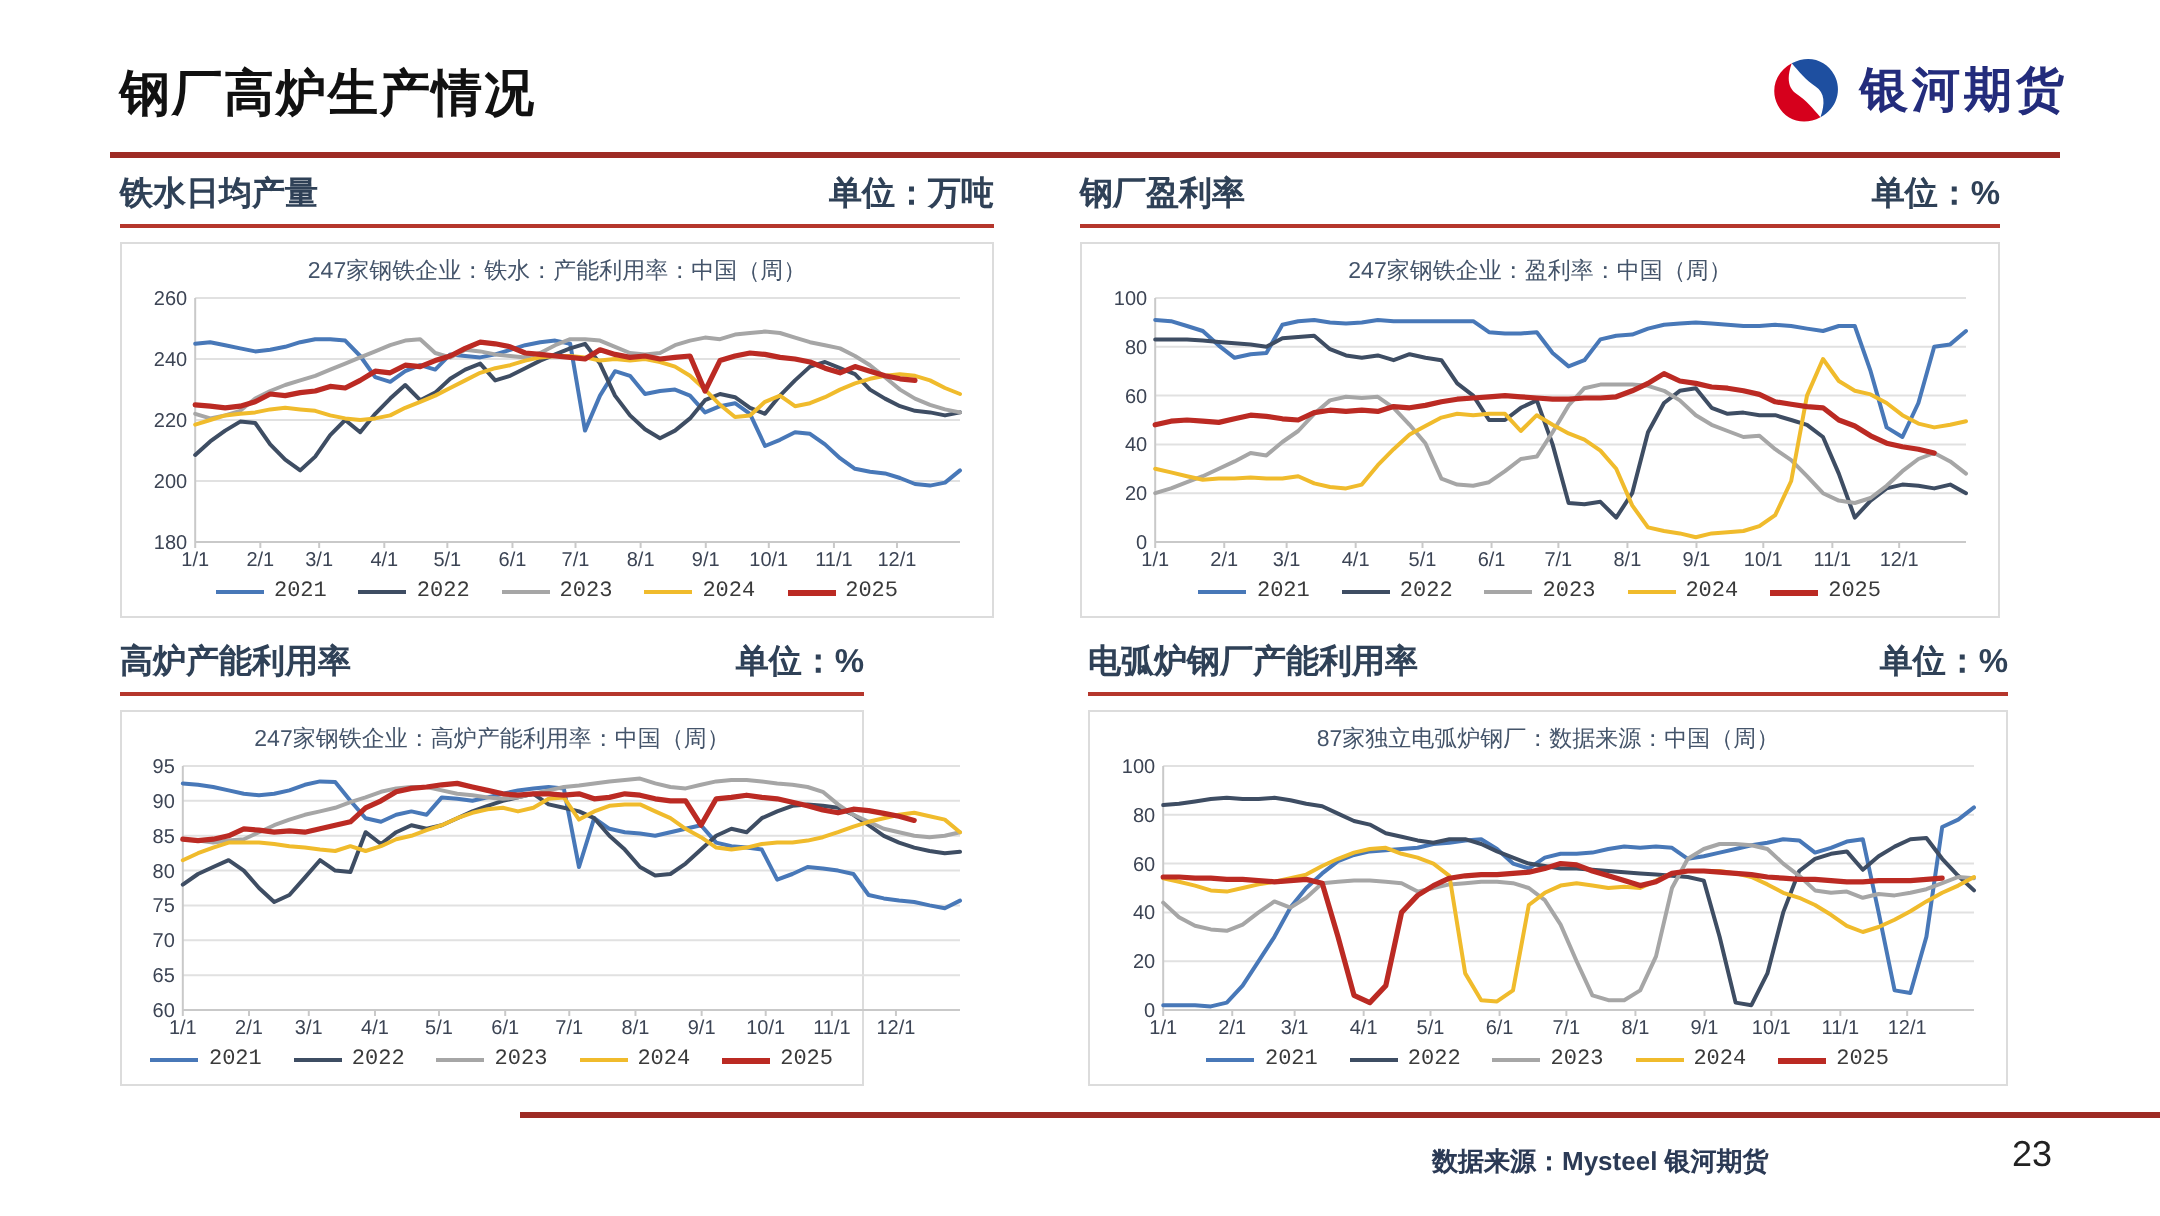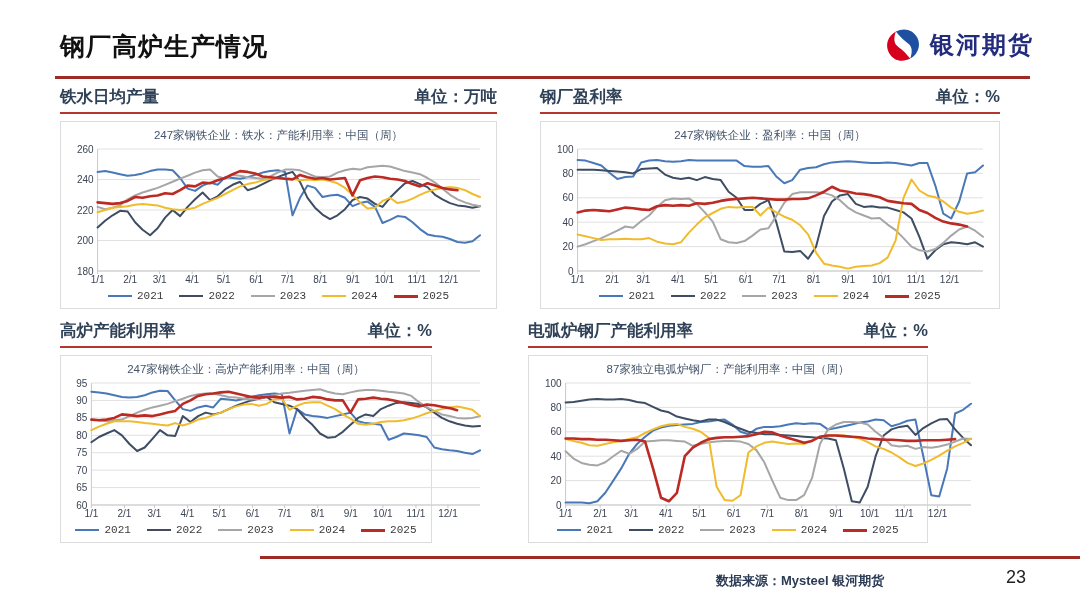--- a/index.html
+++ b/index.html
@@ -271,28 +271,28 @@
           <b>2024</b>
         </span>
         <span class="li">
           <i style="background: rgb(187, 42, 35); height: 3px;"></i>
           <b>2025</b>
         </span>
       </div>
   </div>
 </section>
 
-<section class="panel" style="left:528px;top:320px;width:400px;">
+<section class="panel" style="left:544px;top:320px;width:460px;">
   <div class="p-head">
     <span>电弧炉钢厂产能利用率</span>
     <span>单位：%</span>
   </div>
   <div class="p-rule"></div>
   <div class="chart-box">
-    <div class="c-title">87家独立电弧炉钢厂：产能利用率：中国（周）</div>
+    <div class="c-title">87家独立电弧炉钢厂：数据来源：中国（周）</div>
     <svg class="plot" width="446" height="142">
         <line x1="30.6" x2="436" y1="5" y2="5" stroke="#E1E1E1" stroke-width="1"></line>
         <text x="26.6" y="8.5" text-anchor="end" font-size="10" fill="#3C4454">100</text>
         <line x1="30.6" x2="436" y1="29.400000000000002" y2="29.400000000000002" stroke="#E1E1E1" stroke-width="1"></line>
         <text x="26.6" y="32.900000000000006" text-anchor="end" font-size="10" fill="#3C4454">80</text>
         <line x1="30.6" x2="436" y1="53.800000000000004" y2="53.800000000000004" stroke="#E1E1E1" stroke-width="1"></line>
         <text x="26.6" y="57.300000000000004" text-anchor="end" font-size="10" fill="#3C4454">60</text>
         <line x1="30.6" x2="436" y1="78.2" y2="78.2" stroke="#E1E1E1" stroke-width="1"></line>
         <text x="26.6" y="81.7" text-anchor="end" font-size="10" fill="#3C4454">40</text>
         <line x1="30.6" x2="436" y1="102.60000000000001" y2="102.60000000000001" stroke="#E1E1E1" stroke-width="1"></line>

